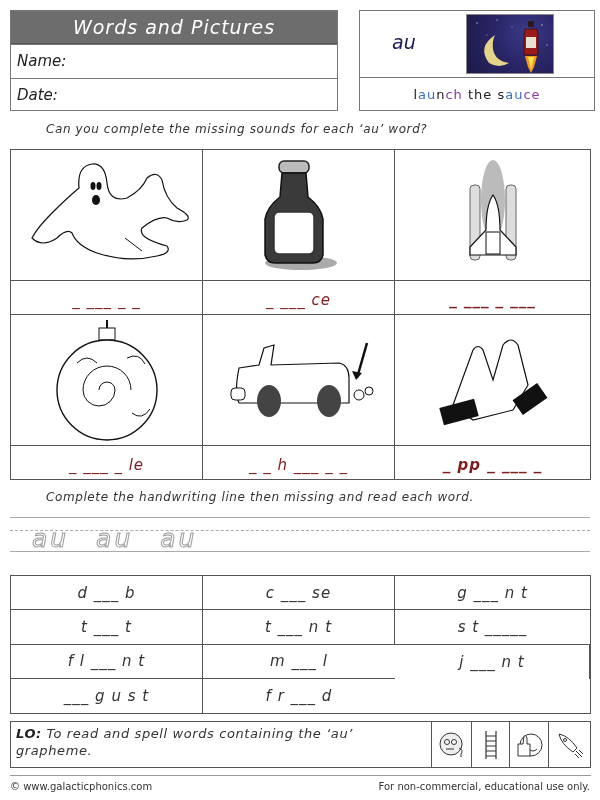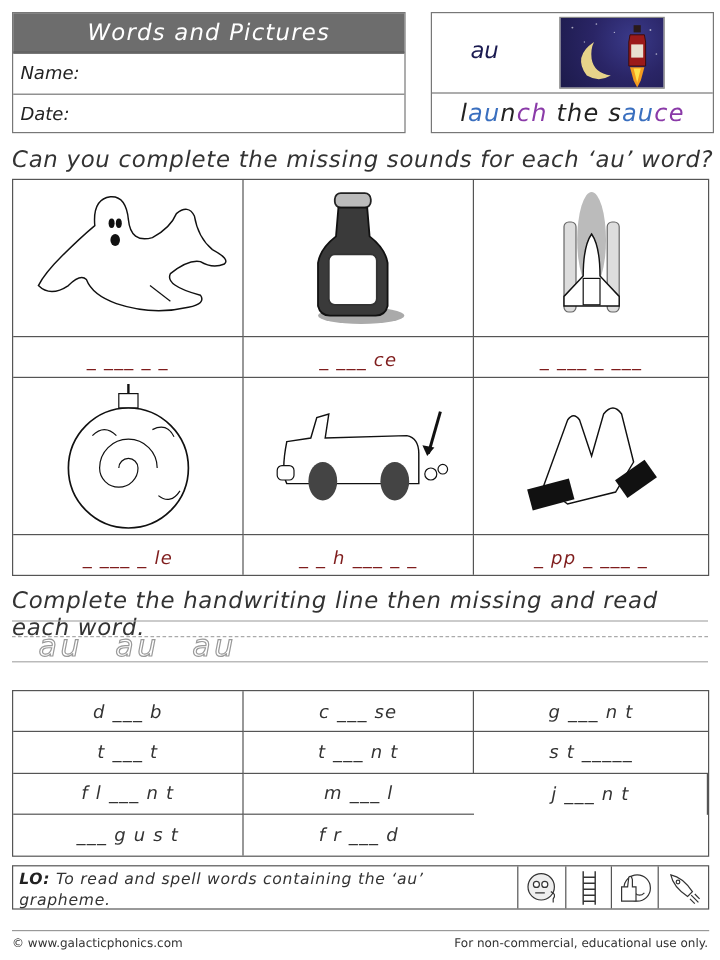--- a/index.html
+++ b/index.html
@@ -13,47 +13,47 @@
   #hdr-title { height: 33px; background: #6d6d6d; color: #fff; font-size: 19px; text-align: center; line-height: 32px; letter-spacing: 1px; border-bottom: 1px solid #555; font-style: italic; }
   .hdr-row { height: 34px; border-top: 1px solid #777; font-size: 15px; line-height: 33px; padding-left: 6px; color: #222; font-style: italic; }
   .hdr-row:first-of-type { border-top: none; }
 
   
   #hdr-right { left: 359px; top: 10px; width: 236px; height: 101px; border: 1px solid #777; }
   #hdr-right-top { height: 67px; border-bottom: 1px solid #777; position: relative; }
   #grapheme { position: absolute; left: 32px; top: 20px; font-size: 19px; color: #1a1a50; font-style: italic; }
   #phrase-img { position: absolute; left: 106px; top: 3px; width: 88px; height: 60px; border: 1px solid #888;
     background: radial-gradient(circle at 70% 30%, #3a3a8a 0%, #2a2566 45%, #1c1a4a 100%); overflow: hidden; }
-  #phrase { text-align: center; font-size: 20px; line-height: 33px; letter-spacing: 1px; font-style: italic; }
+  #phrase { text-align: center; font-size: 13px; line-height: 33px; letter-spacing: 1px; }
   .c-blue { color: #3a6fbf; }
   .c-purple { color: #8a3aa8; }
   .c-black { color: #222; }
 
-  .instr { font-size: 19px; color: #333; letter-spacing: 0.6px; font-style: italic; }
+  .instr { font-size: 12px; color: #333; letter-spacing: 0.6px; font-style: italic; margin-left: 36px; }
 
   
   #pic-grid { left: 10px; top: 149px; width: 581px; height: 331px; border: 1px solid #555; display: grid;
     grid-template-columns: 192px 192px 1fr; grid-template-rows: 131px 34px 131px 1fr; }
   .cell { border-right: 1px solid #555; border-bottom: 1px solid #555; position: relative; display: flex; align-items: center; justify-content: center; }
-  .cell.c3 { border-right: none; }
+  .cell.c3 { border-right: none; font-weight: bold; }
   .cell.last { border-bottom: none; }
   .ans { font-size: 15px; color: #7f1d1d; letter-spacing: 1px; padding-top: 4px; font-style: italic; }
 
   
   .hw-line { position: absolute; left: 10px; width: 580px; }
 
   
   #word-table { left: 10px; top: 575px; width: 581px; height: 139px; border: 1px solid #555; display: grid;
     grid-template-columns: 192px 192px 1fr; grid-template-rows: repeat(4, 1fr); }
   .wcell { border-right: 1px solid #555; border-bottom: 1px solid #555; display: flex; align-items: center; justify-content: center; font-size: 15px; color: #333; letter-spacing: 1px; font-style: italic; }
   .wcell.c3 { border-right: none; }
   .wcell.last { border-bottom: none; }
 
   
-  #lo-box { left: 10px; top: 721px; width: 581px; height: 37px; border: 1px solid #555; display: flex; }
+  #lo-box { left: 10px; top: 721px; width: 581px; height: 47px; border: 1px solid #555; display: flex; }
   #lo-text { flex: 1; padding: 3px 5px; font-size: 13px; color: #333; line-height: 17px; letter-spacing: 0.6px; border-right: 1px solid #555; font-style: italic; }
   #lo-label { font-weight: bold; color: #222; }
   .lo-icon { width: 40px; border-right: 1px solid #555; display: flex; align-items: center; justify-content: center; }
   .lo-icon:last-child { border-right: none; }
 
   #footer-line { left: 10px; top: 775px; width: 581px; height: 1px; background: #999; }
   #footer-left { left: 10px; top: 781px; font-size: 10px; color: #333; }
   #footer-right { right: 10px; top: 781px; font-size: 10px; color: #333; }
 </style>
 </head>

